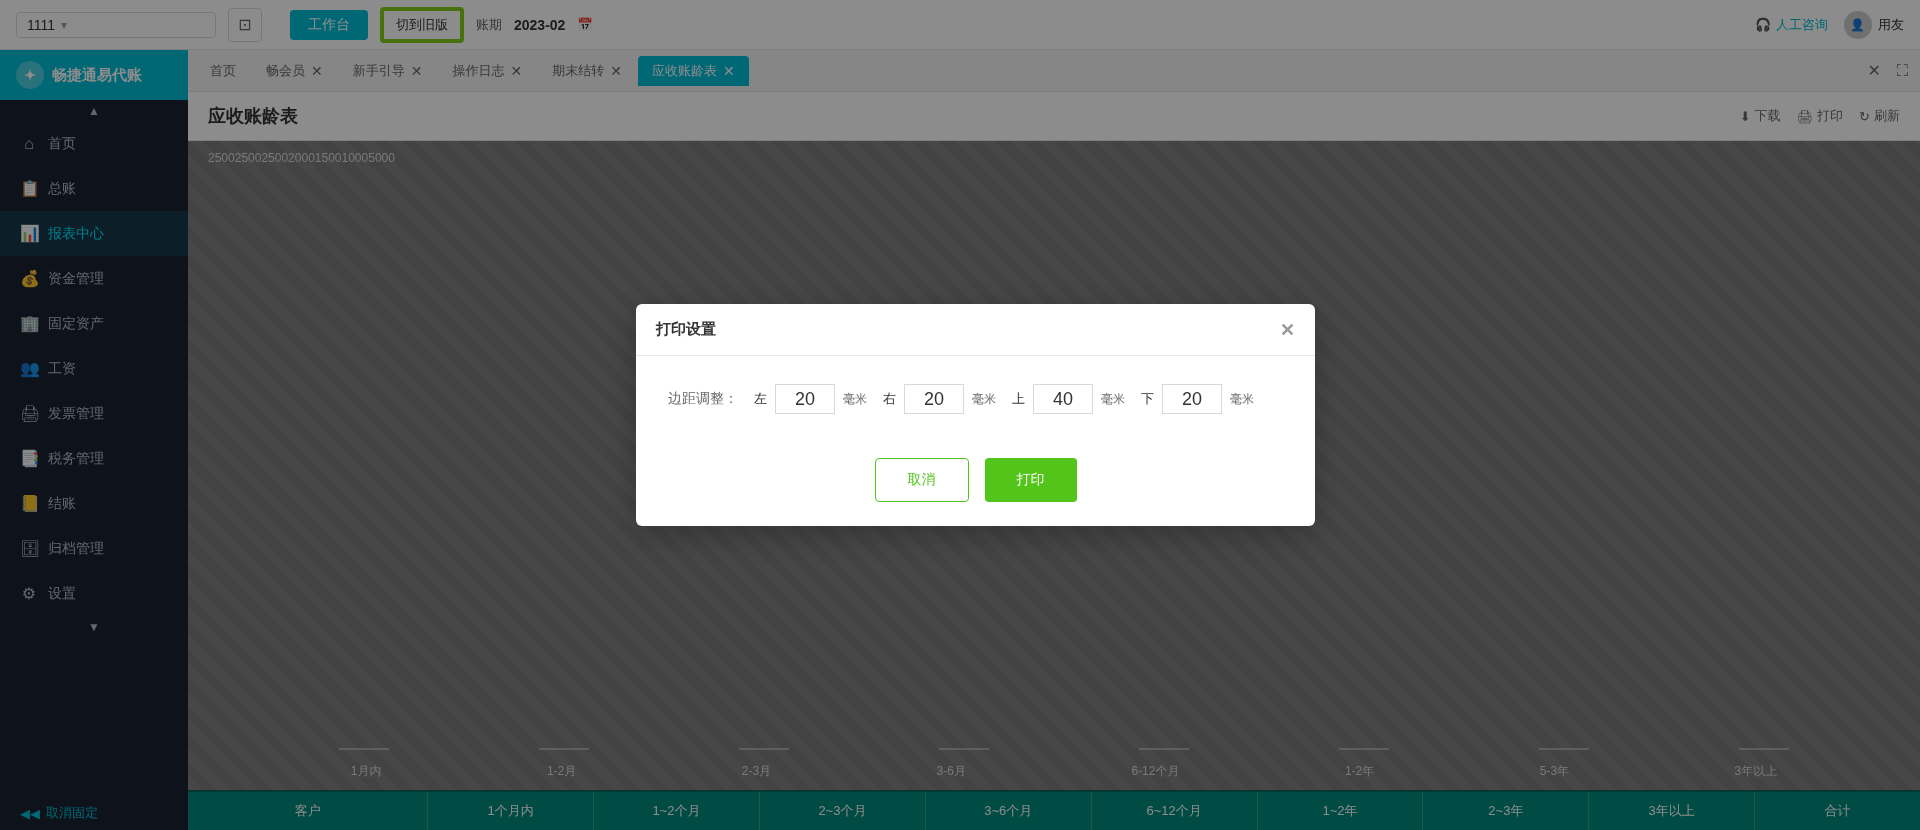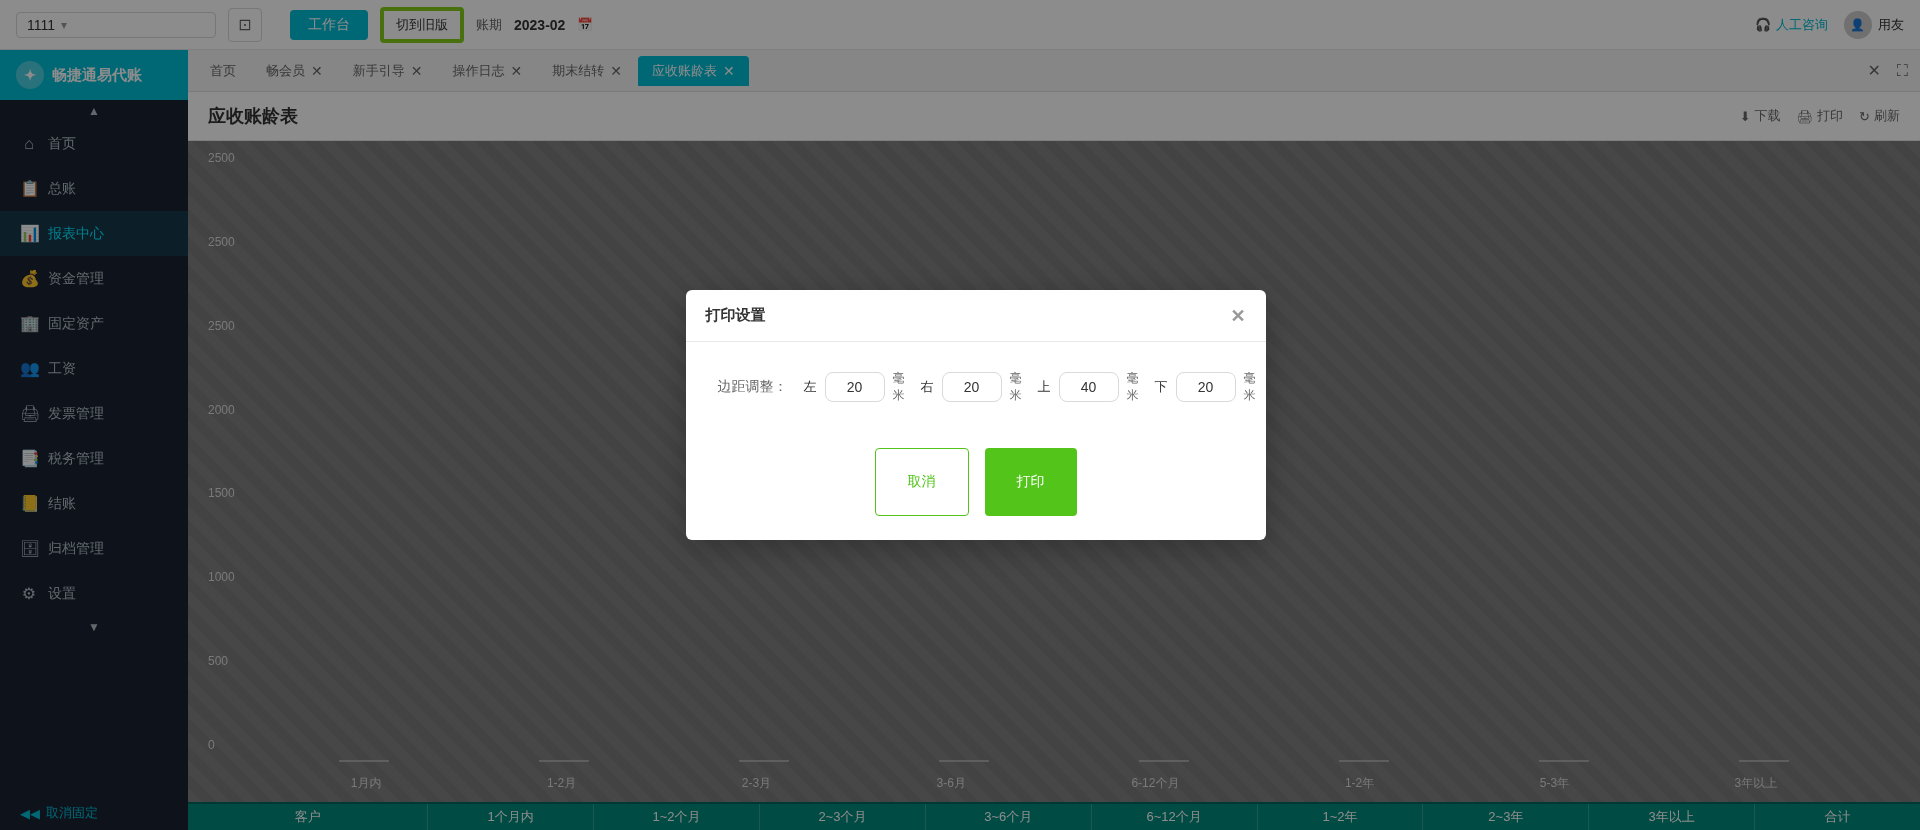--- a/index.html
+++ b/index.html
@@ -110,75 +110,75 @@
     .chart-area {
       flex: 1; background: #888; position: relative; overflow: hidden;
       display: flex; align-items: center; justify-content: center;
     }
     .chart-bg {
       position: absolute; inset: 0; background: repeating-linear-gradient(
         45deg, rgba(255,255,255,0.05) 0px, rgba(255,255,255,0.05) 10px,
         transparent 10px, transparent 20px
       ), #7a7a7a;
     }
-    .y-axis { position: absolute; left: 20px; top: 0; bottom: 40px; display: flex; flex-direction: column; justify-content: space-between; font-size: 12px; color: #ddd; padding: 10px 0; }
+    .y-axis { position: absolute; left: 20px; top: 0; bottom: 40px; display: flex; flex-direction: row; justify-content: space-between; font-size: 12px; color: #ddd; padding: 10px 0; }
     .x-axis { position: absolute; bottom: 10px; left: 80px; right: 60px; display: flex; justify-content: space-around; font-size: 12px; color: #ddd; }
     .bar {
       width: 40px;
       background: repeating-linear-gradient(45deg, rgba(200,200,200,0.6) 0px, rgba(200,200,200,0.6) 3px, transparent 3px, transparent 6px), rgba(180,180,180,0.4);
       border: 1px solid rgba(200,200,200,0.5);
     }
 
     
     .table-header {
       display: flex; background: #00897b; color: #fff;
-      font-size: 13px; height: 28px; flex-shrink: 0;
+      font-size: 13px; height: 40px; flex-shrink: 0;
       border-top: 2px solid #00695c;
     }
     .th-cell {
       flex: 1; display: flex; align-items: center; justify-content: center;
       border-right: 1px solid rgba(255,255,255,0.2); padding: 0 8px;
       font-weight: 500;
     }
     .th-cell:first-child { flex: 1.5; }
     .th-cell:last-child { border-right: none; }
 
     
     .modal-overlay {
       position: fixed; inset: 0; background: rgba(0,0,0,0.45);
       display: flex; align-items: center; justify-content: center;
       z-index: 1000;
     }
     .modal {
       background: #fff; border-radius: 6px;
-      width: 580px; padding: 0;
+      width: 679px; padding: 0;
       box-shadow: 0 8px 32px rgba(0,0,0,0.25);
       margin-left: 31px;
     }
     .modal-header {
       display: flex; align-items: center; justify-content: space-between;
       padding: 16px 20px; border-bottom: 1px solid #e8e8e8;
       font-size: 15px; font-weight: 600; color: #333;
     }
     .modal-close { cursor: pointer; color: #999; font-size: 18px; line-height: 1; }
     .modal-body { padding: 28px 32px; }
     .form-row { display: flex; align-items: center; gap: 16px; }
     .form-label { color: #666; font-size: 14px; white-space: nowrap; }
     .margin-group { display: flex; align-items: center; gap: 8px; }
     .margin-dir { color: #333; font-size: 13px; }
     .margin-input {
       width: 60px; height: 30px; border: 1px solid #d9d9d9;
-      border-radius: 8px; text-align: center; font-size: 14px;
+      border-radius: 0; text-align: center; font-size: 18px;
       color: #333; outline: none;
     }
     .margin-unit { color: #666; font-size: 12px; }
     .modal-footer { padding: 16px 32px 24px; display: flex; justify-content: center; gap: 16px; }
     .btn-cancel {
       border: 1px solid #52c41a; color: #52c41a; background: #fff;
-      border-radius: 4px; padding: 24px 32px; cursor: pointer;
+      border-radius: 4px; padding: 12px 32px; cursor: pointer;
       font-size: 14px;
     }
     .btn-print {
       background: #52c41a; color: #fff; border: none;
       border-radius: 4px; padding: 7px 32px; cursor: pointer;
       font-size: 14px;
     }
   </style>
 </head>
 <body>

